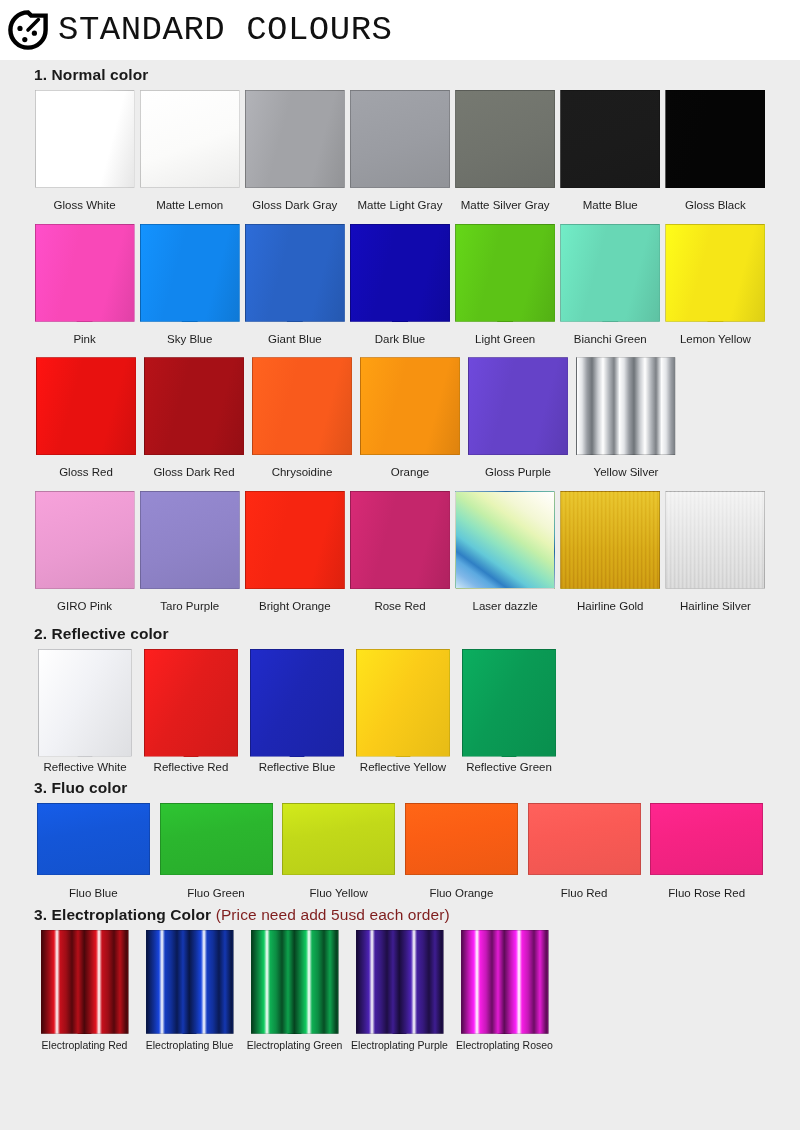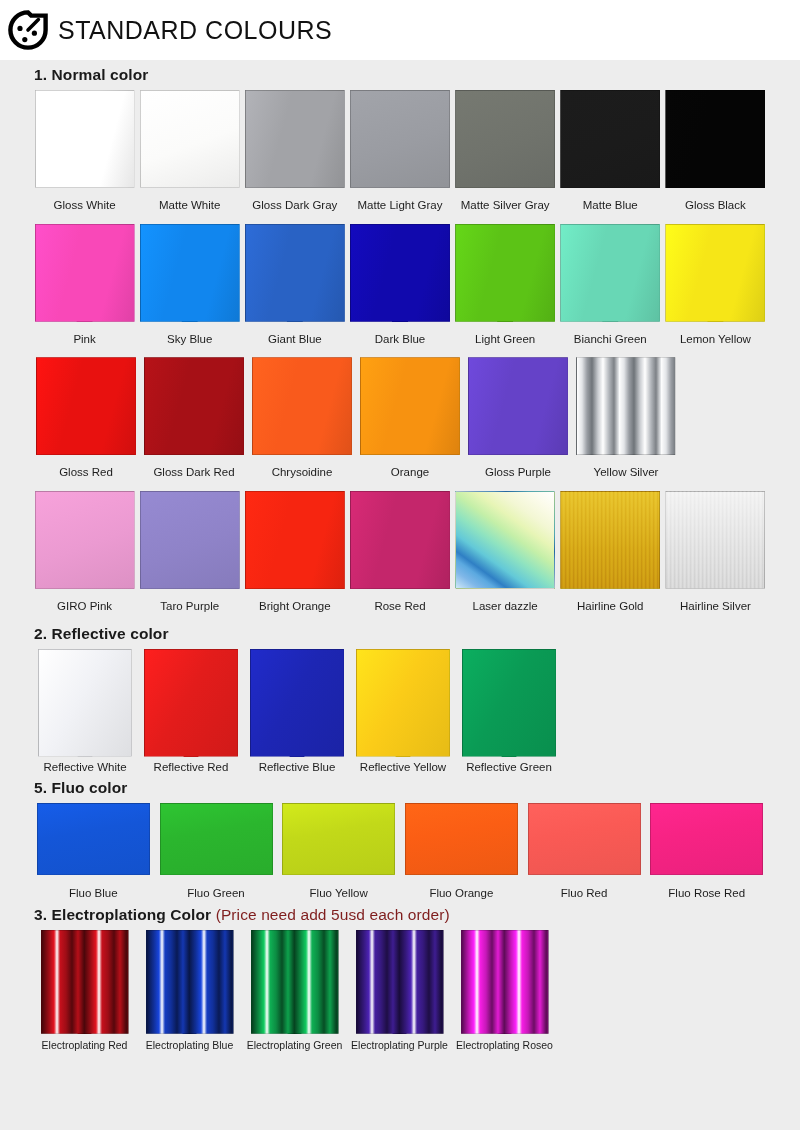--- a/index.html
+++ b/index.html
@@ -26,26 +26,26 @@
     padding-left: 8px;
     box-sizing: border-box;
   }
   .logo-icon {
     width: 40px;
     height: 40px;
     flex: 0 0 40px;
     margin-right: 10px;
   }
   .header-title {
-    font-size: 25px;
+    font-size: 34px;
     letter-spacing: 0.5px;
     font-weight: 400;
     color: #111;
     white-space: nowrap;
-    font-family: Liberation Sans, sans-serif;
+    font-family: Liberation Mono, monospace;
   }
 
   
   .sheet {
     padding: 0 32px;
     box-sizing: border-box;
   }
   .section-title {
     font-size: 15.5px;
     font-weight: bold;
@@ -136,21 +136,21 @@
           <div class="cell">
             <div class="chip-wrap">
               <div class="chip" style="background: linear-gradient(105deg, rgb(255, 255, 255) 0%, rgb(255, 255, 255) 38%, rgb(255, 255, 255) 72%, rgb(230, 230, 230) 100%); border: 1px solid rgba(0, 0, 0, 0.18);"></div>
             </div>
             <div class="label">Gloss White</div>
           </div>
           <div class="cell">
             <div class="chip-wrap">
               <div class="chip" style="background: linear-gradient(160deg, rgb(255, 255, 255) 0%, rgb(251, 251, 250) 55%, rgb(236, 236, 235) 100%); border: 1px solid rgba(0, 0, 0, 0.18);"></div>
             </div>
-            <div class="label">Matte White</div>
+            <div class="label">Matte Lemon</div>
           </div>
           <div class="cell">
             <div class="chip-wrap">
               <div class="chip" style="background: linear-gradient(105deg, rgb(178, 179, 184) 0%, rgb(162, 163, 167) 38%, rgb(162, 163, 167) 72%, rgb(146, 147, 150) 100%); border: 1px solid rgba(0, 0, 0, 0.18);"></div>
             </div>
             <div class="label">Gloss Dark Gray</div>
           </div>
           <div class="cell">
             <div class="chip-wrap">
               <div class="chip" style="background: linear-gradient(160deg, rgb(162, 164, 170) 0%, rgb(154, 156, 162) 55%, rgb(145, 147, 152) 100%); border: 1px solid rgba(0, 0, 0, 0.18);"></div>
@@ -332,21 +332,21 @@
           </div>
           <div class="cell">
             <div class="chip-wrap">
               <div class="chip" style="background: linear-gradient(120deg, rgb(11, 174, 95) 0%, rgb(10, 155, 85) 45%, rgb(9, 143, 78) 100%); border: 1px solid rgba(0, 0, 0, 0.18);"></div>
             </div>
             <div class="label">Reflective Green</div>
           </div>
         </div>
       </div>
       <div class="section fluo">
-        <div class="section-title"><span>5. Fluo color</span></div>
+        <div class="section-title"><span>3. Fluo color</span></div>
         <div class="row">
           <div class="cell">
             <div class="chip-wrap">
               <div class="chip plain" style="background: linear-gradient(170deg, rgb(22, 93, 233) 0%, rgb(20, 86, 216) 40%, rgb(19, 82, 205) 100%); border: 1px solid rgba(0, 0, 0, 0.18);"></div>
             </div>
             <div class="label">Fluo Blue</div>
           </div>
           <div class="cell">
             <div class="chip-wrap">
               <div class="chip plain" style="background: linear-gradient(170deg, rgb(46, 197, 50) 0%, rgb(43, 182, 46) 40%, rgb(41, 173, 44) 100%); border: 1px solid rgba(0, 0, 0, 0.18);"></div>

